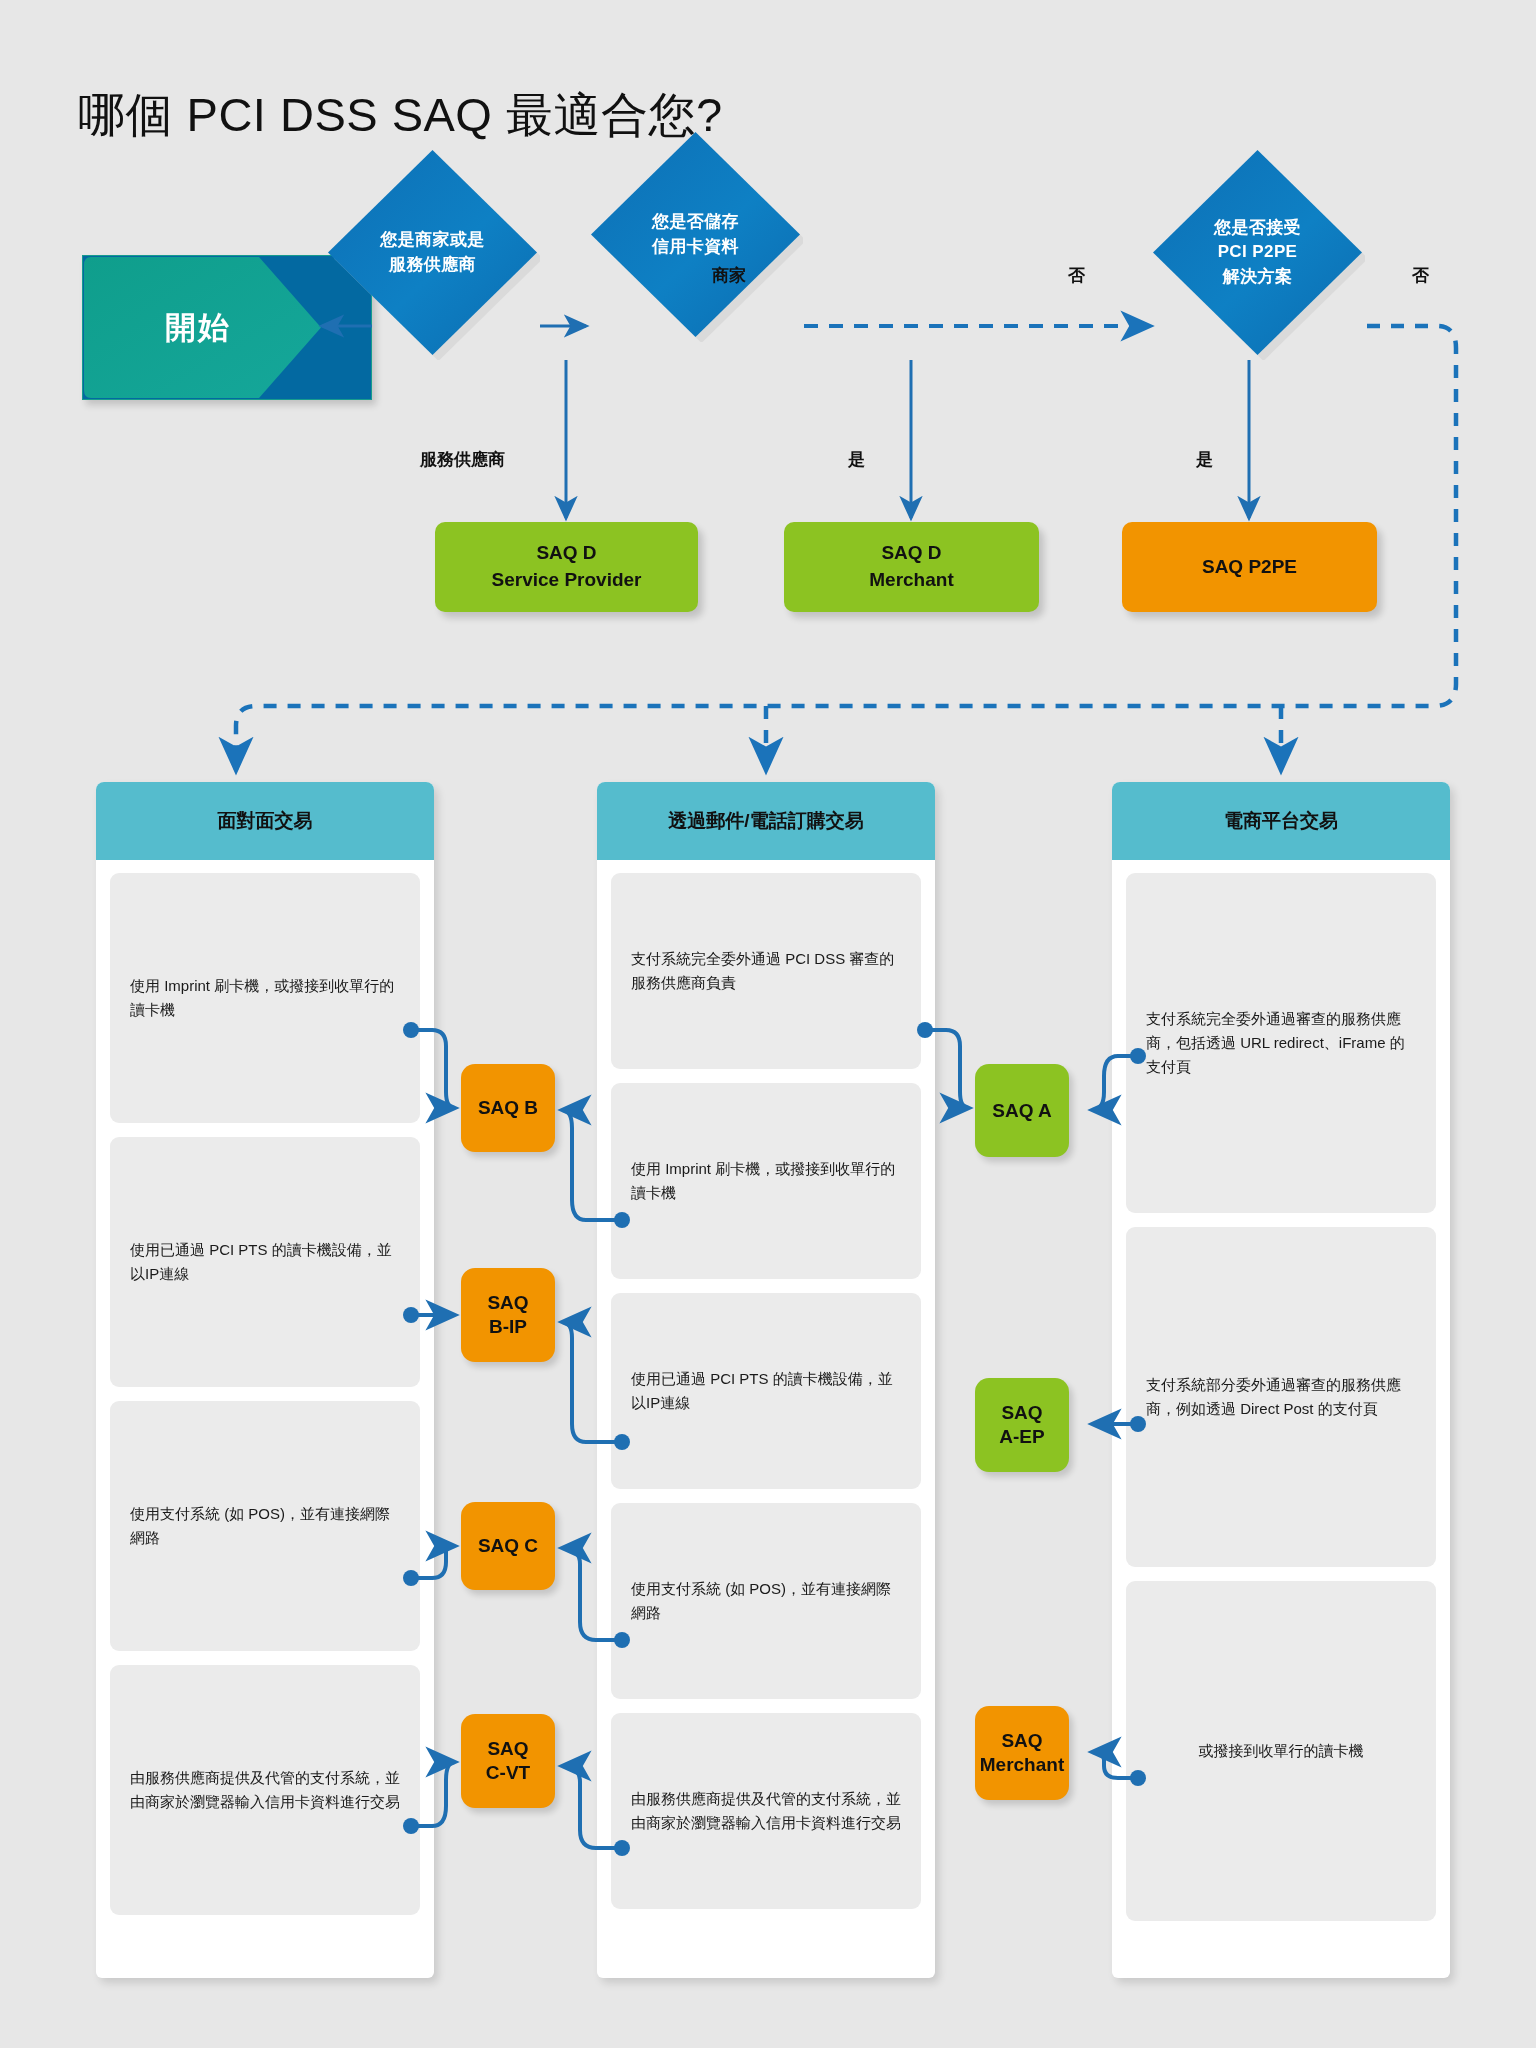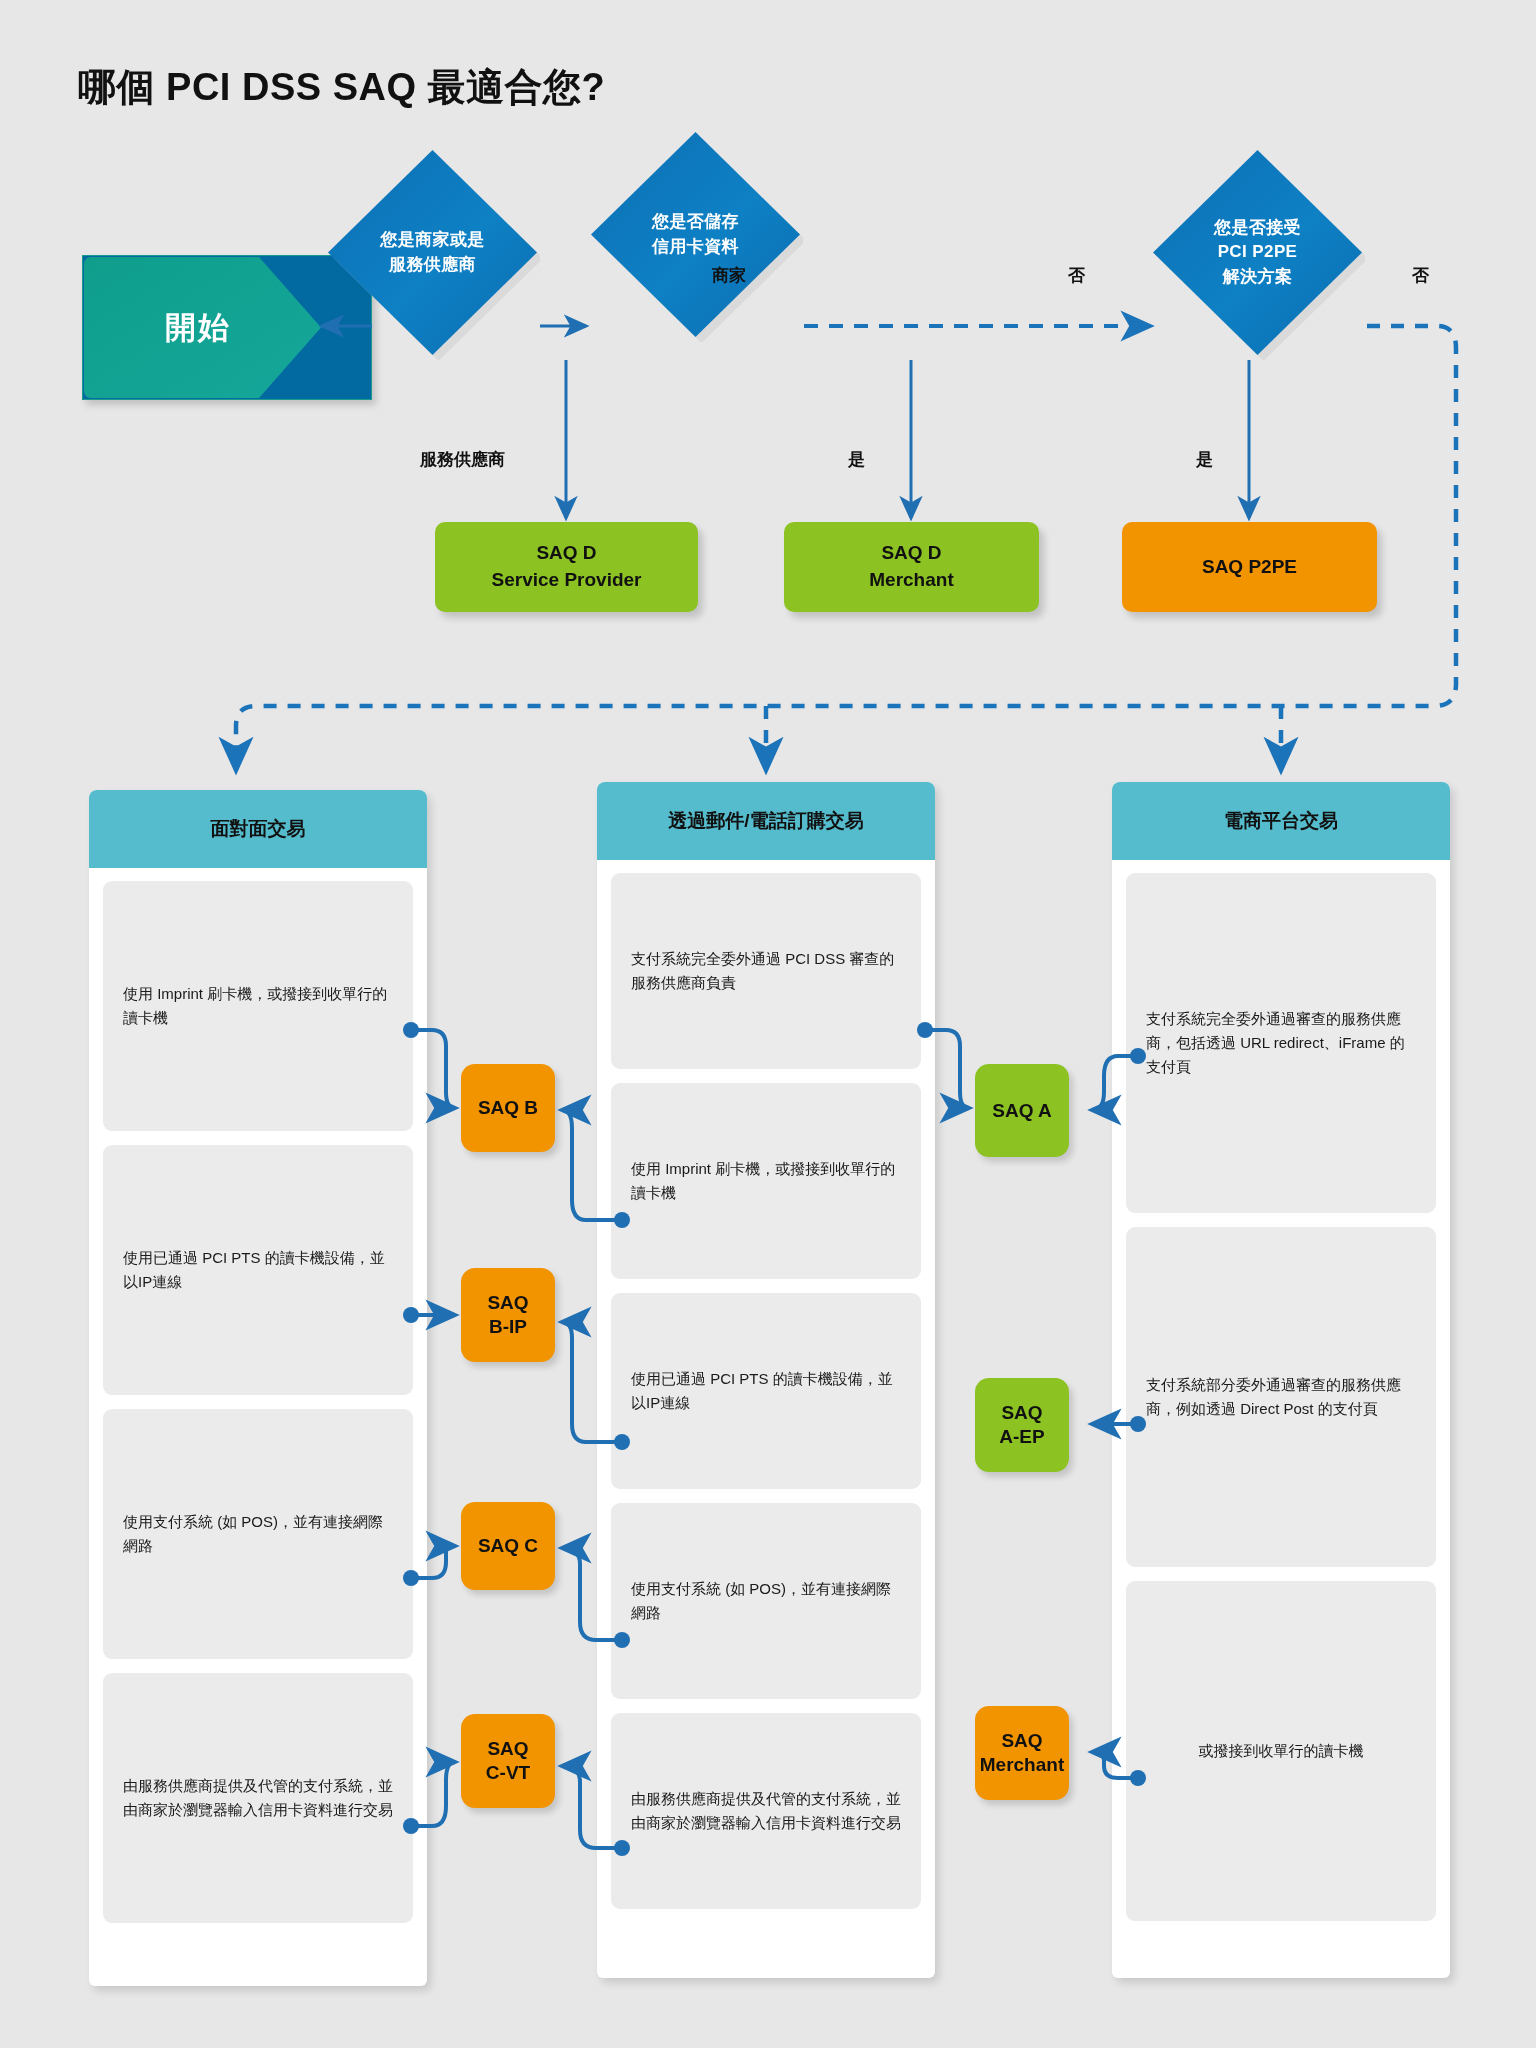--- a/index.html
+++ b/index.html
@@ -8,22 +8,22 @@
     background:#e7e7e7;
     font-family:"Liberation Sans","DejaVu Sans",sans-serif;
     position:relative;
     overflow:hidden;
     color:#111;
   }
   .abs { position:absolute; }
 
   
   #page-title{
-    left:78px; top:62px;
-    font-size:38px; font-weight:bold; letter-spacing:.5px;
+    left:78px; top:84px;
+    font-size:47px; font-weight:normal; letter-spacing:.5px;
     color:#111;
   }
 
   
   #start-shape{
     left:82px; top:255px; width:288px; height:143px;
     background:#0369a1;
     border:1.5px solid #169b8e;
     border-radius:0;
     box-shadow:4px 5px 7px rgba(0,0,0,.16);
@@ -168,21 +168,21 @@
   <span>Service Provider</span>
 </div>
 <div class="abs term-box green" style="left:784px; top:522px; width:255px;">
   <span>SAQ D</span>
   <span>Merchant</span>
 </div>
 <div class="abs term-box orange" style="left:1122px; top:522px; width:255px;">
   <span>SAQ P2PE</span>
 </div>
 
-<div class="abs column" style="left:89px; top:782px; height:1196px;margin-top:8px;">
+<div class="abs column" style="left:96px; top:782px; height:1196px;">
   <div class="col-header">面對面交易</div>
   <div class="col-body">
     <div class="item-card" style="height:250px;">使用 Imprint 刷卡機，或撥接到收單行的讀卡機</div>
     <div class="item-card" style="height:250px;">使用已通過 PCI PTS 的讀卡機設備，並以IP連線</div>
     <div class="item-card" style="height:250px;">使用支付系統 (如 POS)，並有連接網際網路</div>
     <div class="item-card" style="height:250px;">由服務供應商提供及代管的支付系統，並由商家於瀏覽器輸入信用卡資料進行交易</div>
   </div>
 </div>
 
 <div class="abs column" style="left:597px; top:782px; height:1196px;">

